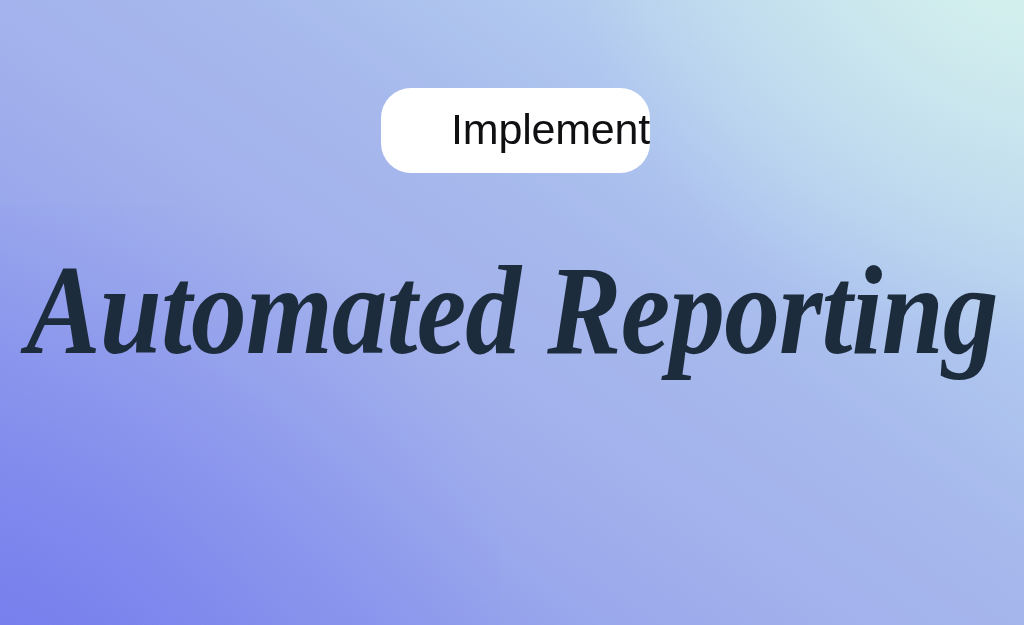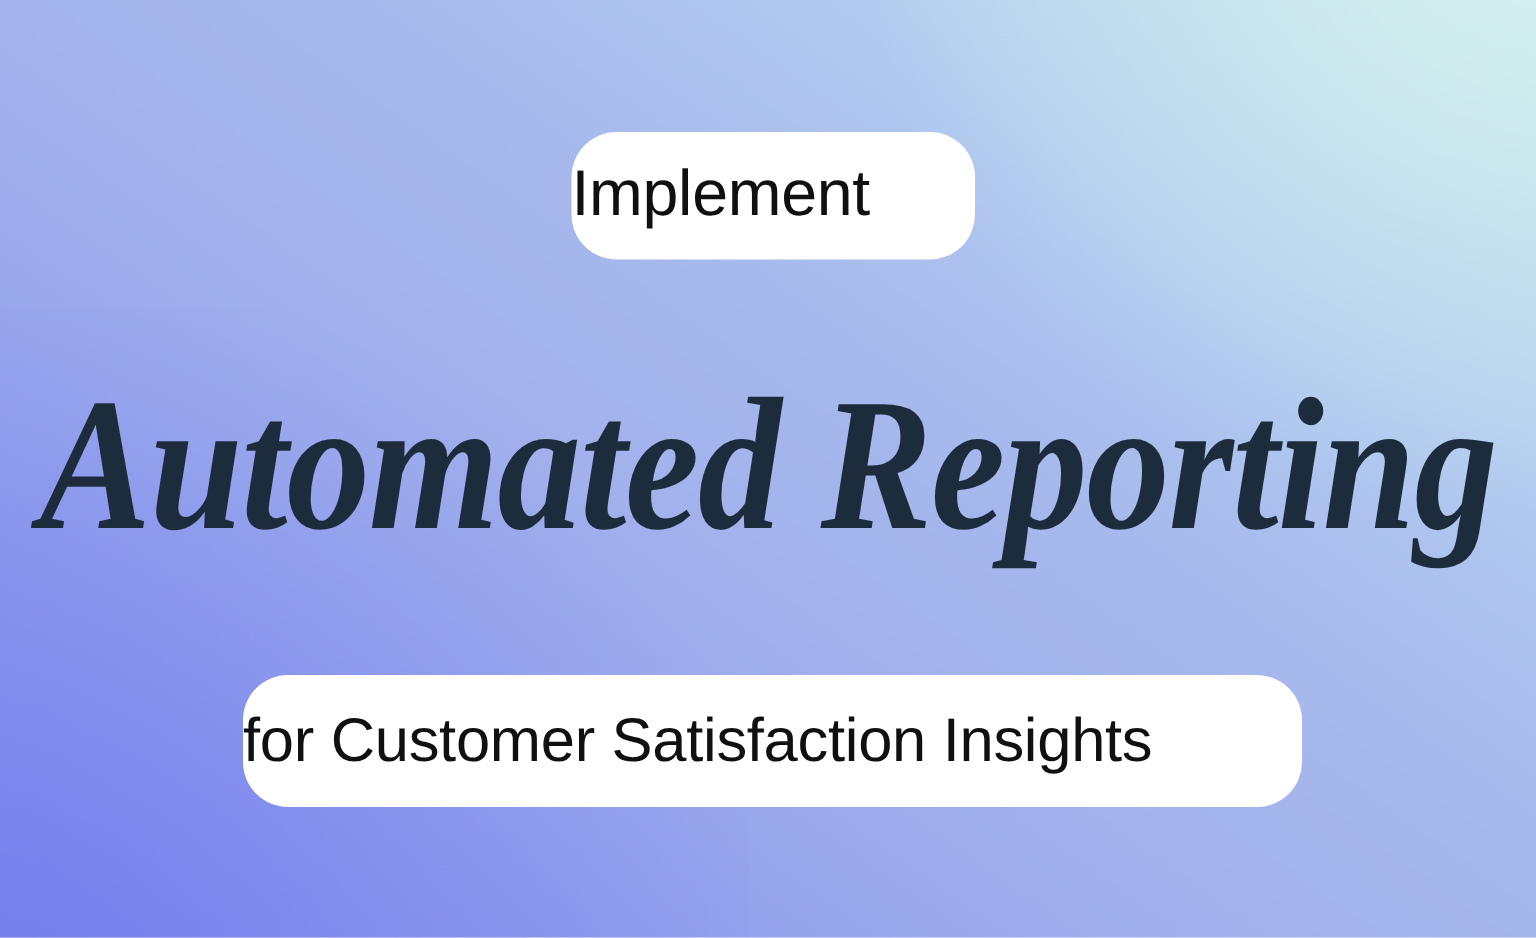--- a/index.html
+++ b/index.html
@@ -69,21 +69,21 @@
     position: absolute;
     inset: 0;
     z-index: 3;
   }
 
   .pill {
     position: absolute;
     background: #ffffff;
     display: flex;
     align-items: center;
-    justify-content: flex-start;
+    justify-content: flex-end;
     box-sizing: border-box;
     color: #100f12;
     letter-spacing: -0.2px;
     white-space: nowrap;
   }
 
   
   .pill-eyebrow {
     left: 381px;
     top: 88px;
@@ -143,18 +143,15 @@
   <div class="stack">
 
     <div class="pill pill-eyebrow">
       <span class="pill-text">Implement</span>
     </div>
 
     <div class="headline">
       <span>Automated Reporting</span>
     </div>
 
-    <div class="pill pill-subtitle">
-      <span class="pill-text">for Customer Satisfaction Insights</span>
-    </div>
 
   </div>
 </div>
 
 </body></html>

